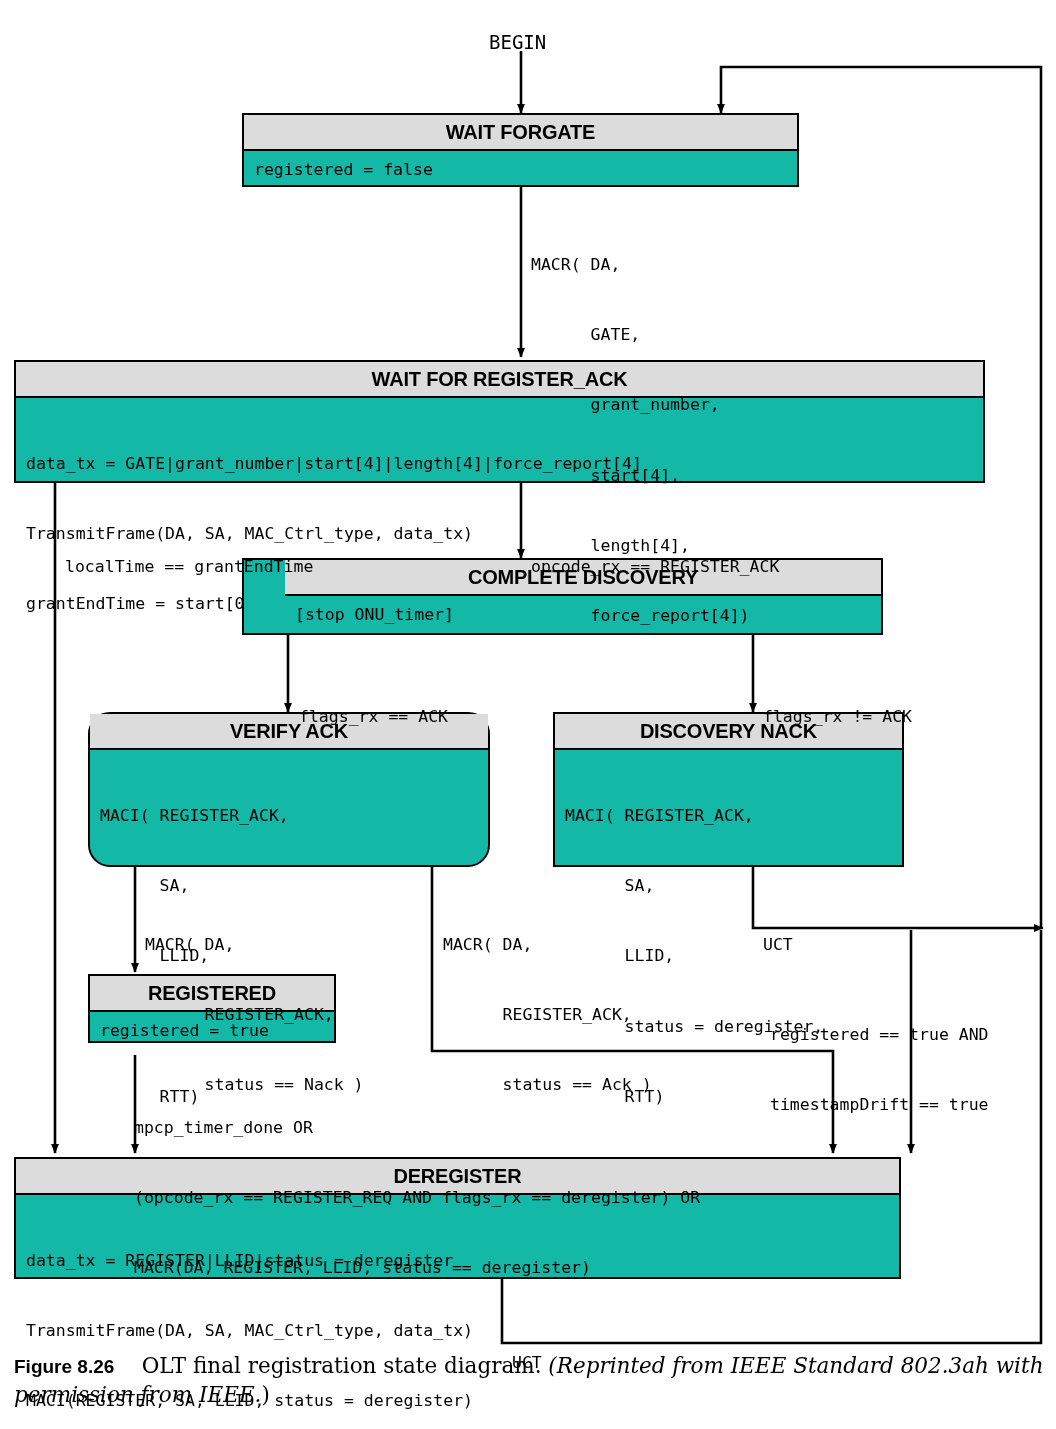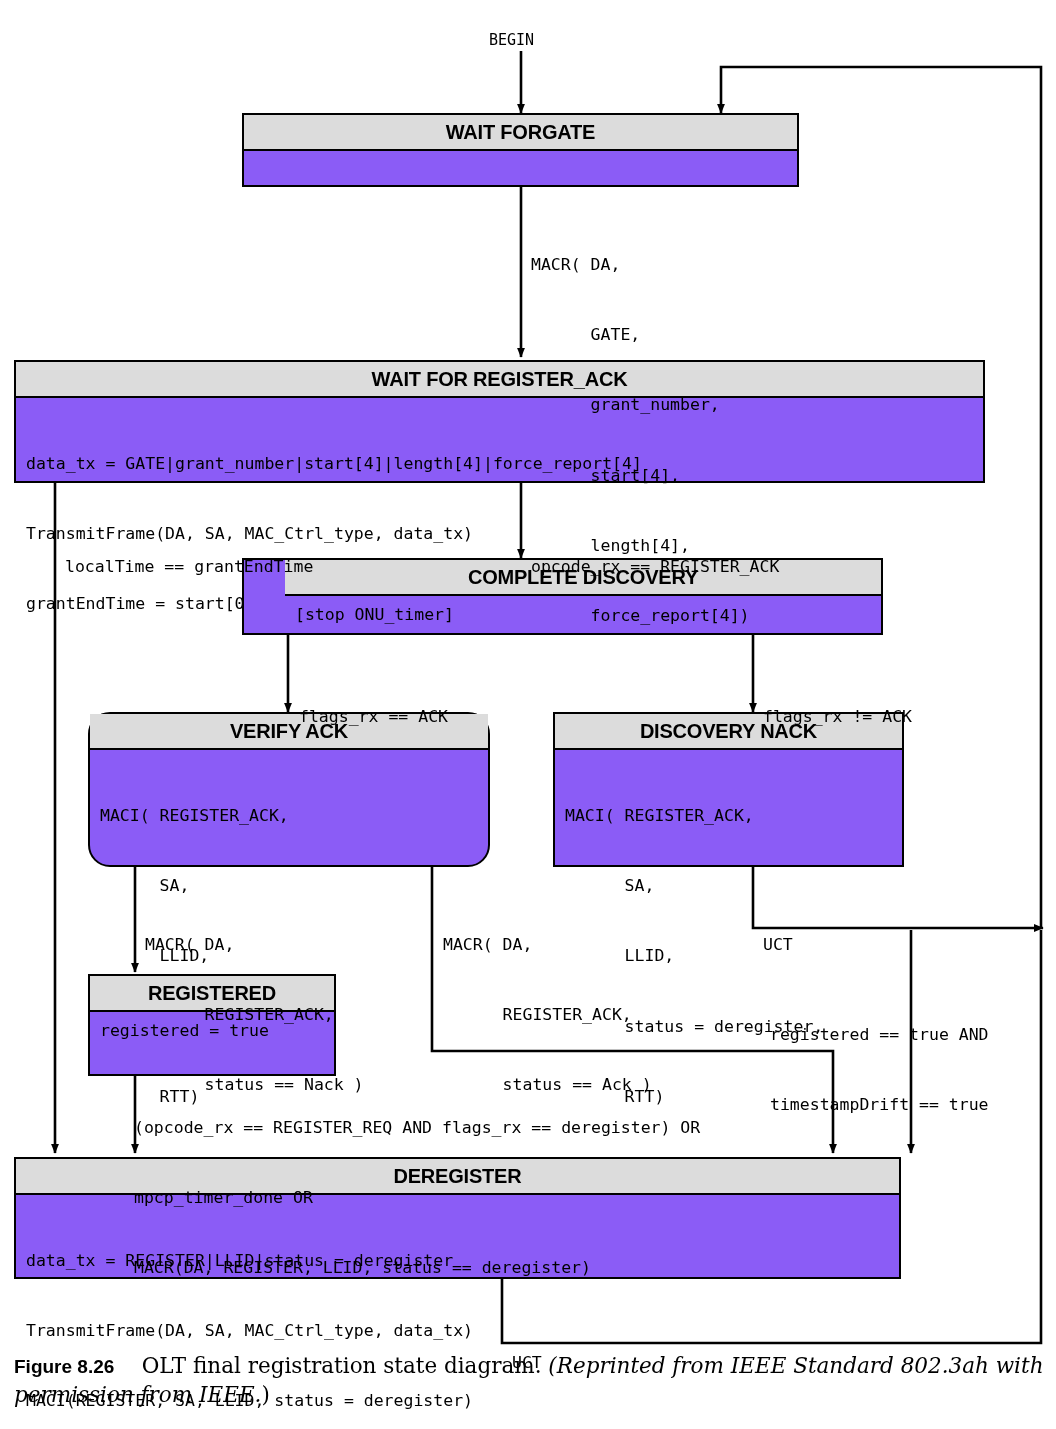--- a/index.html
+++ b/index.html
@@ -21,21 +21,21 @@
     top: 0;
     width: 1056px;
     height: 1429px;
     pointer-events: none;
   }
   
   .state-box {
     position: absolute;
     box-sizing: border-box;
     border: 2.5px solid #000;
-    background: #8b5cf6;
+    background: #14b8a6;
   }
   .state-title {
     box-sizing: border-box;
     background: #dcdcdc;
     border-bottom: 2.5px solid #000;
     text-align: center;
     font-family: "Liberation Sans", sans-serif;
     font-weight: bold;
     font-size: 20px;
     letter-spacing: -0.2px;
@@ -59,21 +59,21 @@
     font-family: "DejaVu Sans Mono", monospace;
     font-size: 16.5px;
     line-height: 1.42;
     white-space: pre;
     color: #000;
   }
   .edge-label .ln { display: block; }
   .begin-label {
     position: absolute;
     font-family: "DejaVu Sans Mono", monospace;
-    font-size: 15px;
+    font-size: 19px;
     color: #000;
     white-space: pre;
   }
   
   .caption {
     position: absolute;
     left: 14px;
     top: 1352px;
     width: 1032px;
     color: #000;
@@ -128,20 +128,21 @@
 
       <path d="M502,1277 L502,1343 L1041,1343 L1041,930"></path>
 
     </g>
   </svg>
 
   <div class="begin-label" style="left:489px; top:31px;">BEGIN</div>
 
   <div class="state-box" style="left:242px; top:113px; width:557px; height:74px;">
     <div class="state-title">WAIT FORGATE</div>
+    <div class="state-body">registered = false</div>
   </div>
 
   <div class="state-box" style="left:14px; top:360px; width:971px; height:123px;">
     <div class="state-title">WAIT FOR REGISTER_ACK</div>
     <div class="state-body">
       <span class="ln">data_tx = GATE|grant_number|start[4]|length[4]|force_report[4]</span>
       <span class="ln">TransmitFrame(DA, SA, MAC_Ctrl_type, data_tx)</span>
       <span class="ln">grantEndTime = start[0] + length[0] + RTT + guardThresholdOLT</span>
     </div>
   </div>
@@ -166,21 +167,21 @@
     <div class="state-title">DISCOVERY NACK</div>
     <div class="state-body">
       <span class="ln">MACI( REGISTER_ACK,</span>
       <span class="ln">      SA,</span>
       <span class="ln">      LLID,</span>
       <span class="ln">      status = deregister,</span>
       <span class="ln">      RTT)</span>
     </div>
   </div>
 
-  <div class="state-box" style="left:88px; top:974px; width:248px; height:102px;">
+  <div class="state-box" style="left:88px; top:974px; width:248px; height:69px;">
     <div class="state-title">REGISTERED</div>
     <div class="state-body">registered = true</div>
   </div>
 
   <div class="state-box" style="left:14px; top:1157px; width:887px; height:122px;">
     <div class="state-title">DEREGISTER</div>
     <div class="state-body">
       <span class="ln">data_tx = REGISTER|LLID|status = deregister</span>
       <span class="ln">TransmitFrame(DA, SA, MAC_Ctrl_type, data_tx)</span>
       <span class="ln">MACI(REGISTER, SA, LLID, status = deregister)</span>
@@ -227,22 +228,22 @@
   <div class="edge-label" style="left:763px; top:886px;">
     <span class="ln">UCT</span>
   </div>
 
   <div class="edge-label" style="left:770px; top:976px;">
     <span class="ln">registered == true AND</span>
     <span class="ln">timestampDrift == true</span>
   </div>
 
   <div class="edge-label" style="left:134px; top:1069px;">
+    <span class="ln">mpcp_timer_done OR</span>
     <span class="ln">(opcode_rx == REGISTER_REQ AND flags_rx == deregister) OR</span>
-    <span class="ln">mpcp_timer_done OR</span>
     <span class="ln">MACR(DA, REGISTER, LLID, status == deregister)</span>
   </div>
 
   <div class="edge-label" style="left:512px; top:1304px;">
     <span class="ln">UCT</span>
   </div>
 
   <div class="caption">
     <span class="fig-no">Figure 8.26</span><span>&nbsp;&nbsp;&nbsp;&nbsp;</span><span class="cap-main">OLT final registration state diagram.</span>
     <span class="cap-credit">(Reprinted from IEEE Standard 802.3ah with permission from IEEE.</span><span>)</span>

